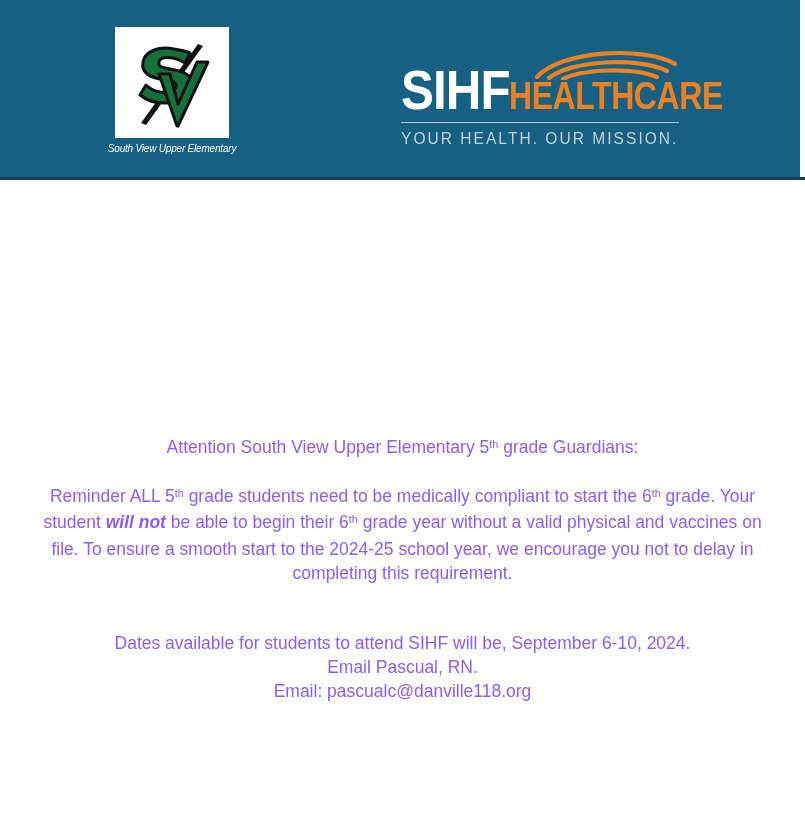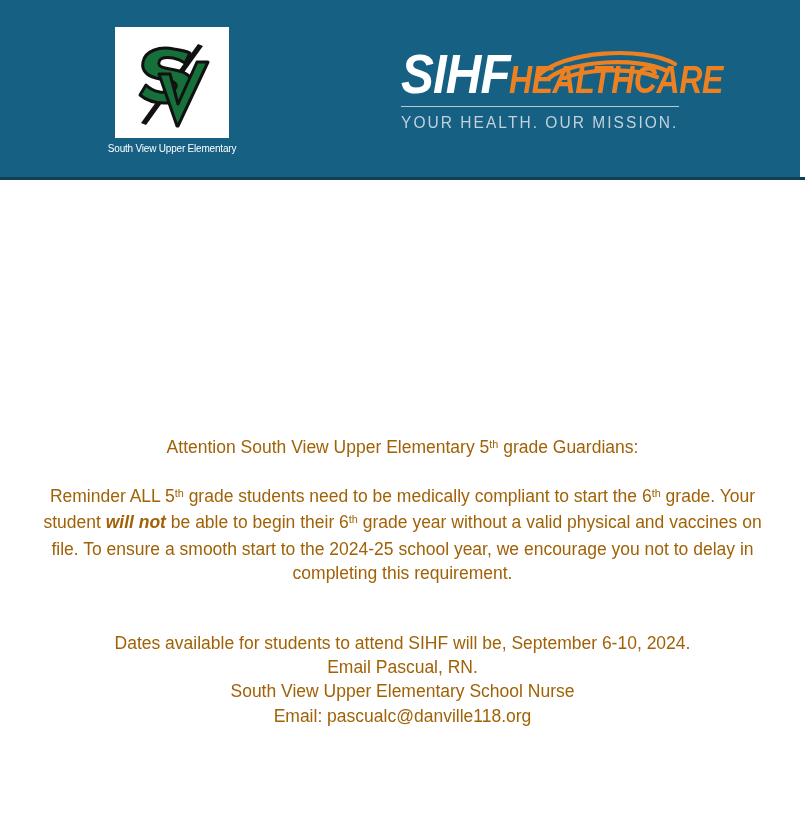--- a/index.html
+++ b/index.html
@@ -56,20 +56,21 @@
   .school-logo-caption {
     margin-top: 5px;
     width: 170px;
     margin-left: -28px;
     text-align: center;
     color: #ffffff;
     font-size: 10px;
     font-family: "Liberation Sans", sans-serif;
     letter-spacing: -0.2px;
     white-space: nowrap;
+    font-style: italic;
   }
 
   
   .sihf-logo {
     position: absolute;
     left: 401px;
     top: 42px;
     width: 280px;
   }
   .sihf-arcs {
@@ -77,22 +78,21 @@
     left: 132px;
     top: 2px;
     width: 146px;
     height: 36px;
   }
   .sihf-wordmark {
     position: relative;
     height: 60px;
     line-height: 60px;
     white-space: nowrap;
-    margin-top: 2px;
-    font-style: italic;
+    margin-top: 18px;
   }
   .sihf-sihf {
     font-family: "Liberation Sans Narrow", "Liberation Sans", sans-serif;
     font-weight: bold;
     font-size: 56px;
     color: #ffffff;
     letter-spacing: -1px;
     transform: scaleX(0.88);
     transform-origin: left center;
     display: inline-block;
@@ -127,21 +127,21 @@
     transform-origin: left center;
   }
 
   
   .letter {
     width: 805px;
     padding: 0 36px;
   }
   .para {
     text-align: center;
-    color: #a16207;
+    color: #8b5cf6;
     font-family: "Liberation Sans", sans-serif;
     font-size: 17.5px;
     line-height: 24.2px;
     margin: 0;
   }
   .para sup {
     font-size: 0.62em;
     vertical-align: baseline;
     position: relative;
     top: -0.48em;
@@ -203,16 +203,15 @@
 
   <div class="sp-gap"></div>
 
 
   <div class="sp-gap"></div>
 
   <p class="para">Dates available for students to attend SIHF will be, September 6-10, 2024.</p>
 
 
   <p class="para">Email Pascual, RN.</p>
-  <p class="para">South View Upper Elementary School Nurse</p>
   <p class="para">Email: pascualc@danville118.org</p>
 
 </div>
 
 </body></html>

